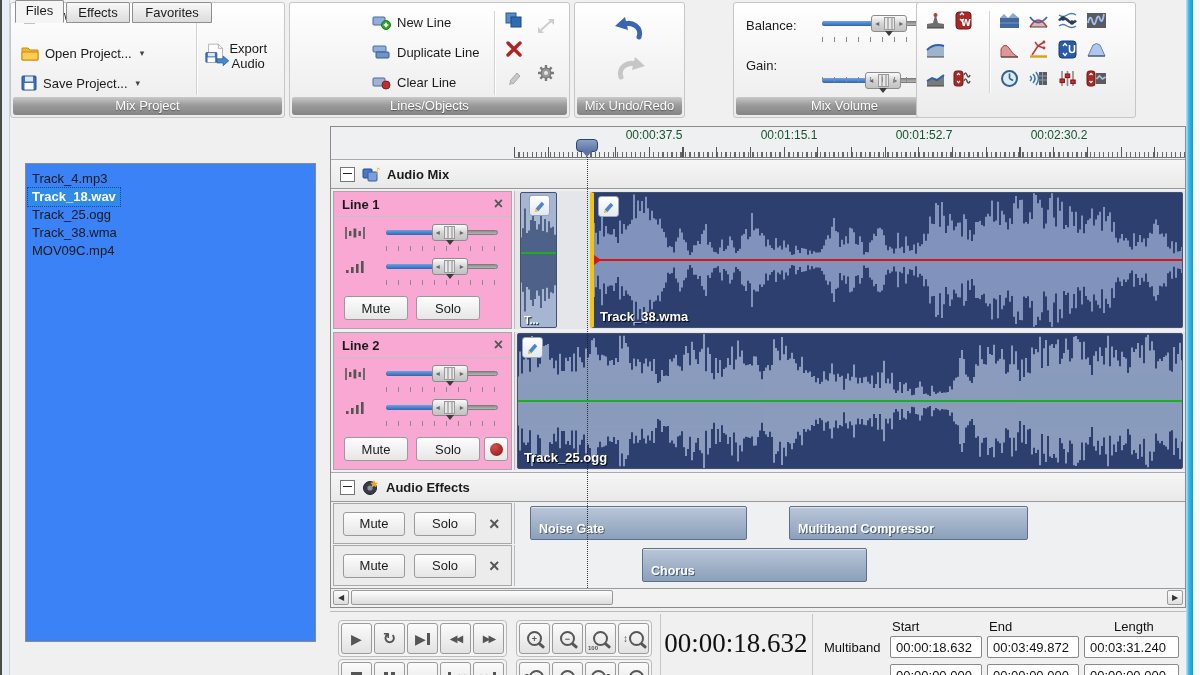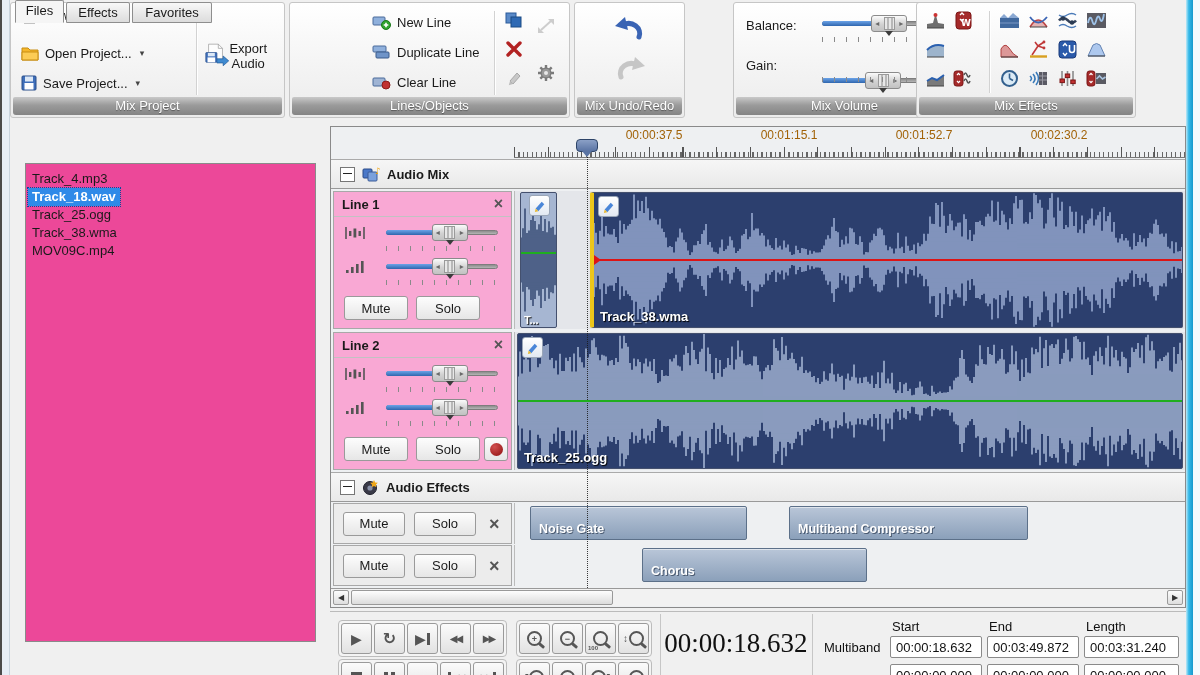--- a/index.html
+++ b/index.html
@@ -45,35 +45,35 @@
   .ticks{height:5px;background:repeating-linear-gradient(90deg,#8a8a8a 0 1px,transparent 1px 12px);}
 
   
   .fx{width:25px;height:23px;display:flex;align-items:center;justify-content:center;}
 
   
   .tab{position:absolute;top:0;height:23px;box-sizing:border-box;border:1px solid #8e8e8e;
        display:flex;align-items:center;justify-content:center;font-size:13px;border-radius:2px 2px 0 0;}
   .tab-inactive{background:linear-gradient(#f8f8f8,#dcdcdc);top:2px;height:21px;}
   .tab-active{background:#f5f5f5;border-bottom-color:#f5f5f5;z-index:2;}
-  #filelist{left:25px;top:163px;width:291px;height:479px;background:#ec4899;border:1px solid #8a8a8a;
+  #filelist{left:25px;top:163px;width:291px;height:479px;background:#3b82f6;border:1px solid #8a8a8a;
             box-sizing:border-box;padding:6px 2px;}
   .fitem{height:18px;line-height:18px;padding:0 4px;white-space:nowrap;}
   .fitem.sel{display:inline-block;background:#2f8ae8;color:#fff;font-weight:bold;
              outline:1px dotted #0a4a9a;}
 
   
   #timeline{left:330px;top:126px;width:856px;height:482px;border:1px solid #8a8a8a;
             background:#eef0f2;box-sizing:border-box;}
   .ruler-ticks{position:absolute;left:183px;right:0;top:0;height:30px;border-bottom:1px solid #777;
       background:
         repeating-linear-gradient(90deg,#555 0 1px,transparent 1px 33.7px) left bottom/100% 10px no-repeat,
         repeating-linear-gradient(90deg,#666 0 1px,transparent 1px 4.5px) left bottom/100% 5px no-repeat;
       background-repeat:no-repeat;}
-  .rlabel{position:absolute;top:1px;transform:translateX(-50%);font-size:12px;color:#a16207;}
+  .rlabel{position:absolute;top:1px;transform:translateX(-50%);font-size:12px;color:#14532d;}
   .playhead{position:absolute;width:22px;height:13px;border:1px solid #2d4468;border-radius:4px;
             background:linear-gradient(#8ba0c6,#5a74a4);box-sizing:border-box;}
   .playhead::after{content:"";position:absolute;left:50%;bottom:-6px;transform:translateX(-50%);
             width:0;height:0;border-left:5px solid transparent;border-right:5px solid transparent;
             border-top:6px solid #5a74a4;}
   .secthdr{position:absolute;left:0;right:0;height:30px;background:linear-gradient(#f6f6f6,#e9e9e9);
            border-top:1px solid #aaa;border-bottom:1px solid #999;display:flex;align-items:center;
            gap:7px;padding-left:9px;box-sizing:border-box;font-weight:bold;}
   .collapse{width:13px;height:13px;border:1px solid #767676;background:#fff;position:relative;flex:0 0 auto;}
   .collapse::after{content:"";position:absolute;left:2px;right:2px;top:5px;height:1px;background:#222;}
@@ -411,21 +411,20 @@
         </span>
       <span class="fx">
           <svg width="21" height="19" viewBox="0 0 21 19">
             <rect x="1" y="2" width="8" height="15" rx="2.5" fill="#a52a2a" stroke="#7a1515"></rect>
             <path d="M3.5 6 l1.5 -1.7 1.5 1.7 M3.5 12 l1.5 1.7 1.5 -1.7" stroke="#fff" stroke-width="1.2" fill="none"></path>
             <rect x="10" y="4" width="10" height="11" fill="#5a5a62"></rect>
             <path d="M10.5 10 l3 -3 3 3 3 -2" stroke="#aac4e0" stroke-width="1.6" fill="none"></path>
           </svg>
         </span>
     </div>
-    <div class="tcaption">Mix Effects</div>
   </div>
 
   <div class="tab tab-active" style="left:15px;width:49px;">
       <span style="position:relative;top:-1px;">Files</span>
     </div>
   <div class="abs" style="left:15px;top:128px;width:300px;height:0;"></div>
   <div class="tab tab-inactive" style="left:66px;width:64px;">
       <span>Effects</span>
     </div>
   <div class="tab tab-inactive" style="left:132px;width:80px;">
@@ -738,21 +737,21 @@
           <span class="mag"></span>
         </span>
     </div>
 
     <div class="abs" style="left:330px;top:2px;width:1px;height:62px;background:#c6c6c6;"></div>
     <div class="abs timebig" style="left:332px;top:16px;width:148px;text-align:center;">00:00:18.632</div>
     <div class="abs" style="left:482px;top:2px;width:1px;height:62px;background:#c6c6c6;"></div>
 
     <span class="abs collbl" style="left:562px;top:7px;">Start</span>
     <span class="abs collbl" style="left:659px;top:7px;">End</span>
-    <span class="abs collbl" style="left:756px;top:7px;">Length</span>
+    <span class="abs collbl" style="left:784px;top:7px;">Length</span>
 
     <span class="abs collbl" style="left:494px;top:28px;">Multiband</span>
     <input class="abs fld" style="left: 560px; top: 24px;" readonly="" value="00:00:18.632">
     <input class="abs fld" style="left: 657px; top: 24px;" readonly="" value="00:03:49.872">
     <input class="abs fld" style="left: 754px; top: 24px; width: 95px;" readonly="" value="00:03:31.240">
 
     <input class="abs fld" style="left: 560px; top: 52px;" readonly="" value="00:00:00.000">
     <input class="abs fld" style="left: 657px; top: 52px;" readonly="" value="00:00:00.000">
     <input class="abs fld" style="left: 754px; top: 52px; width: 95px;" readonly="" value="00:00:00.000">
   </div>

